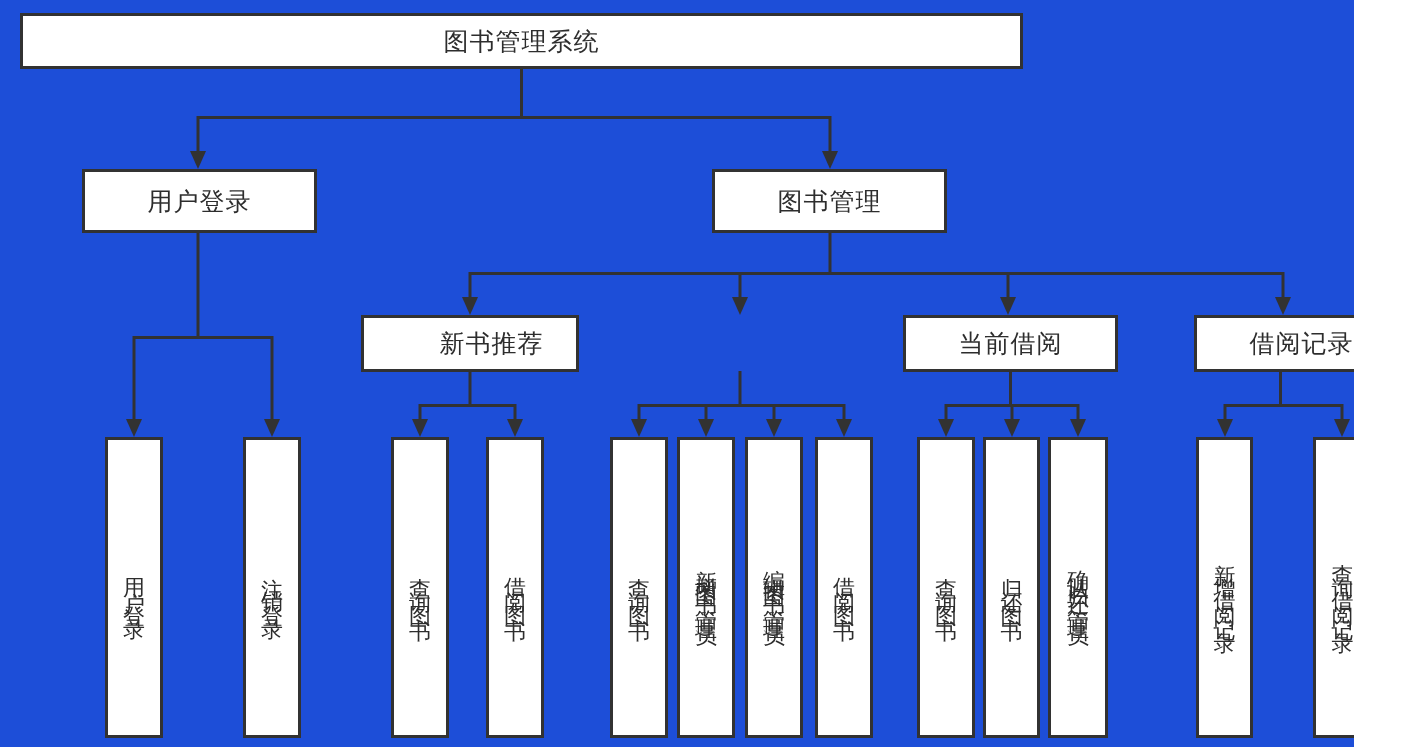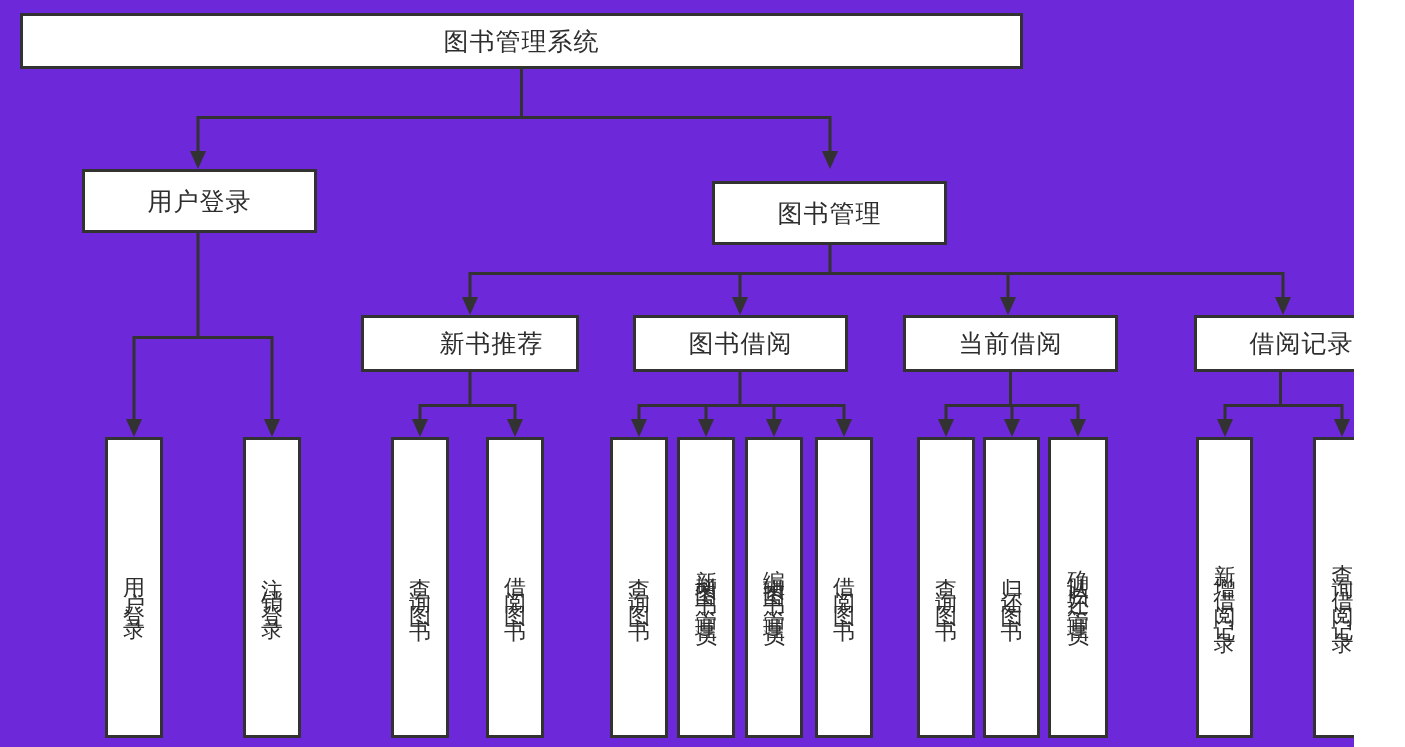--- a/index.html
+++ b/index.html
@@ -1,20 +1,20 @@
 <!DOCTYPE html>
 <html><head>
 <meta charset="utf-8">
 <style>
   html, body { margin: 0; padding: 0; background: #ffffff; }
   .canvas {
     position: relative;
     width: 1354px;
     height: 747px;
-    background: #6d28d9;
+    background: #1d4ed8;
     overflow: hidden;
     font-family: "Liberation Sans", sans-serif;
   }
   svg.connectors {
     position: absolute;
     left: 0; top: 0;
     width: 1405px; height: 747px;
     z-index: 1;
   }
   .node {
@@ -96,29 +96,26 @@
     <polygon points="1334,419 1350,419 1342,437" fill="#323232"></polygon>
   </svg>
 
   <div class="node" style="left:20px; top:13px; width:1003px; height:56px;">
     <span class="hlabel">图书管理系统</span>
   </div>
 
   <div class="node" style="left:82px; top:169px; width:235px; height:64px;">
     <span class="hlabel">用户登录</span>
   </div>
-  <div class="node" style="left:712px; top:181px; width:235px; height:64px;text-align:right;">
+  <div class="node" style="left:712px; top:169px; width:235px; height:64px;text-align:right;">
     <span class="hlabel">图书管理</span>
   </div>
 
   <div class="node" style="left:361px; top:315px; width:218px; height:57px;padding-left:43px;">
     <span class="hlabel">新书推荐</span>
-  </div>
-  <div class="node" style="left:633px; top:315px; width:215px; height:57px;">
-    <span class="hlabel">图书借阅</span>
   </div>
   <div class="node" style="left:903px; top:315px; width:215px; height:57px;">
     <span class="hlabel">当前借阅</span>
   </div>
   <div class="node" style="left:1173px; top:315px; width:215px; height:57px;margin-left:21px;">
     <span class="hlabel">借阅记录</span>
   </div>
 
   <div class="node" style="left:105px; top:437px; width:58px; height:301px;">
     <span class="vlabel">用户登录</span>

